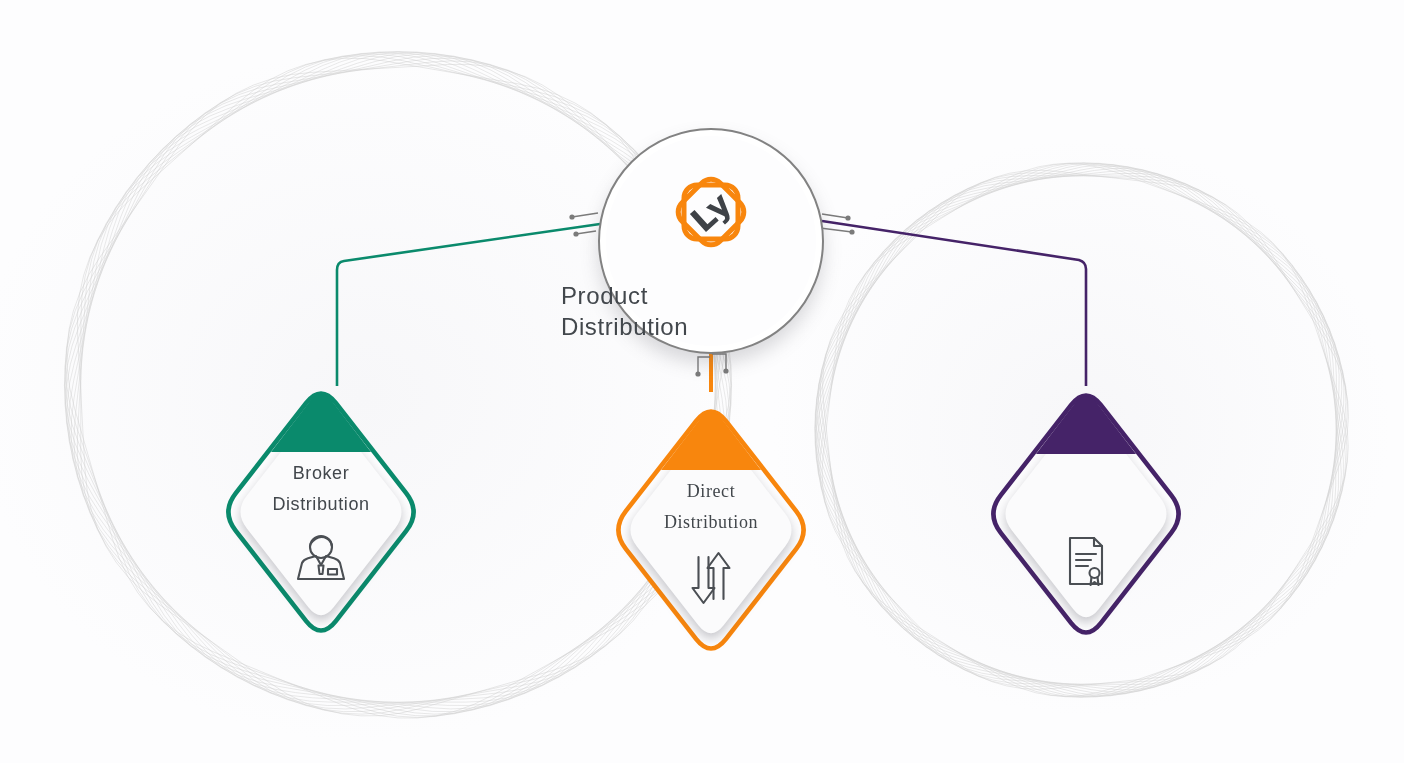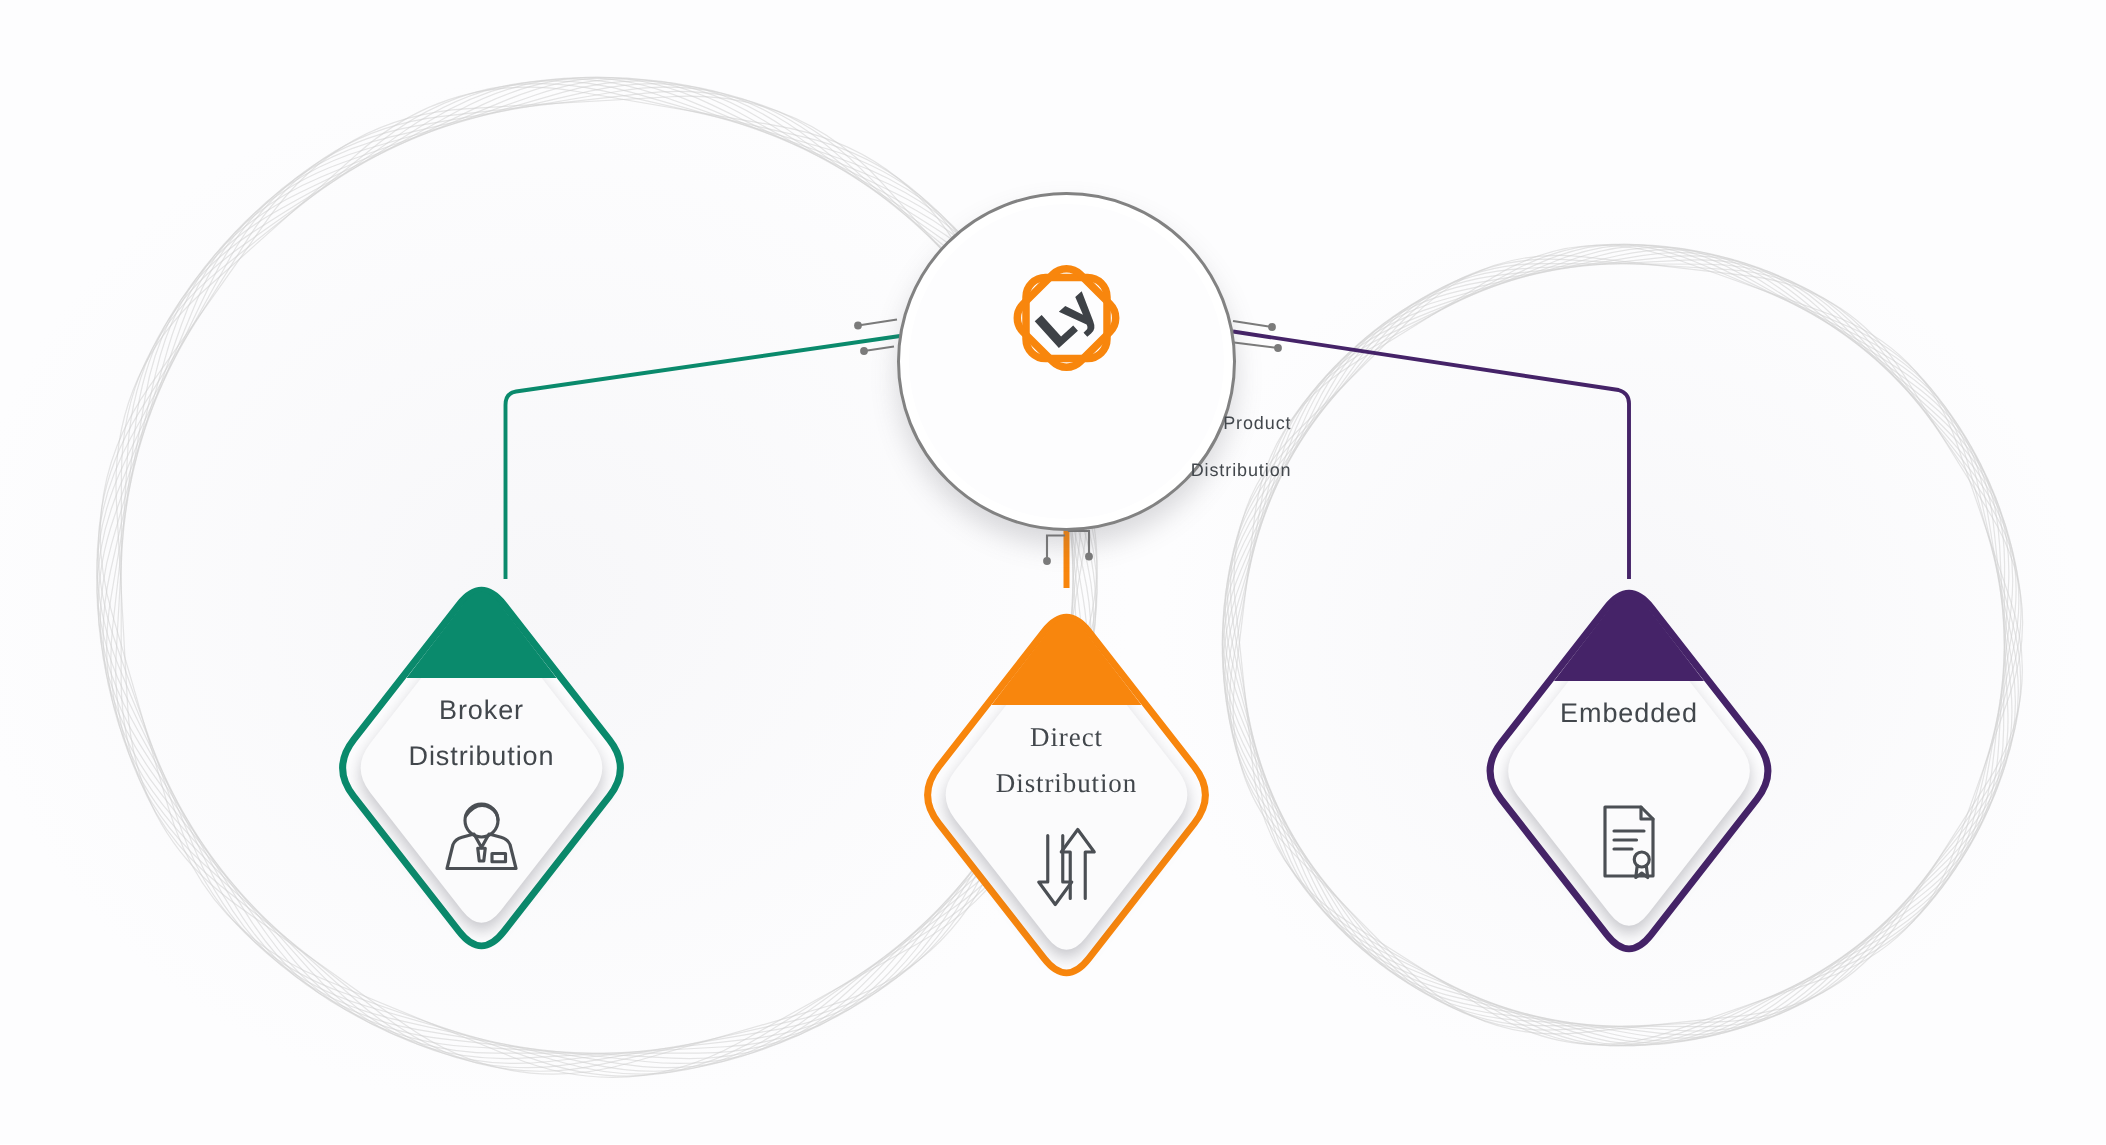--- a/index.html
+++ b/index.html
@@ -17,22 +17,22 @@
   .conn{position:absolute;left:0;top:0;}
   .conn .green{stroke:var(--green);stroke-width:2.6;fill:none;}
   .conn .purple{stroke:var(--purple);stroke-width:2.6;fill:none;}
   .conn .orange{stroke:var(--orange);stroke-width:4;fill:none;}
   .conn .pin{stroke:#7b7b7b;stroke-width:1.4;fill:none;}
   .conn .pindot{fill:#7b7b7b;stroke:none;}
   
   .root-circle{position:absolute;left:598px;top:128px;width:222px;height:222px;
     border-radius:50%;background:#fdfdfe;border:2px solid #828282;
     box-shadow:0 10px 18px rgba(90,90,100,0.22), inset 0 0 0 6px #ffffff;}
-  .root-label{position:absolute;left:561px;top:267px;width:300px;text-align:right;
-    color:var(--text);font-size:12px;line-height:31px;letter-spacing:0.6px;}
+  .root-label{position:absolute;left:561px;top:280px;width:300px;text-align:left;
+    color:var(--text);font-size:24px;line-height:31px;letter-spacing:0.6px;}
   .logo{position:absolute;left:663px;top:164px;}
   .logo rect{fill:none;stroke:var(--orange);stroke-width:5;}
   .logo text{fill:#3e4247;font-weight:bold;font-size:33px;font-family:"DejaVu Sans",sans-serif;}
   
   .node{position:absolute;width:220px;height:284px;}
   .node .outer{fill:#fdfdfe;stroke:var(--c);stroke-width:4.6;}
   .node .card{fill:#fbfbfc;filter:drop-shadow(0 6px 6px rgba(55,55,70,0.28));}
   .node .tri{fill:var(--c);}
   .nlabel{position:absolute;left:-40px;top:88px;width:300px;text-align:center;
     color:var(--text);font-size:18px;line-height:31px;letter-spacing:0.6px;}
@@ -149,21 +149,20 @@
     </svg>
   </div>
 
   <div class="node" style="left: 976px; top: 372px; --c: #452368;">
     <svg width="220" height="284" viewBox="-110 -142 220 284">
       <path class="outer" d="M 14.8,-109.1 L 85.2,-18.9 Q 100,0 85.2,18.9 L 14.8,109.1 Q 0,128 -14.8,109.1 L -85.2,18.9 Q -100,0 -85.2,-18.9 L -14.8,-109.1 Q 0,-128 14.8,-109.1 Z"></path>
       <path class="card" transform="scale(0.87)" d="M 14.8,-109.1 L 85.2,-18.9 Q 100,0 85.2,18.9 L 14.8,109.1 Q 0,128 -14.8,109.1 L -85.2,18.9 Q -100,0 -85.2,-18.9 L -14.8,-109.1 Q 0,-128 14.8,-109.1 Z"></path>
       <path class="tri" d="M -50,-60 L -11,-111 Q 0,-124 11,-111 L 50,-60 Z"></path>
     </svg>
     <div class="nlabel">
-      <div>Embedded</div>
     </div>
     <svg class="nicon" width="64" height="60" viewBox="-32 -30 64 60">
       <path d="M -16,-24 L 8,-24 L 16,-16 L 16,22 L -16,22 Z"></path>
       <path d="M 8,-24 L 8,-16 L 16,-16"></path>
       <line x1="-10" y1="-8" x2="10" y2="-8"></line>
       <line x1="-10" y1="-2" x2="5" y2="-2"></line>
       <line x1="-10" y1="4" x2="2" y2="4"></line>
       <circle cx="8.5" cy="11" r="5"></circle>
       <path d="M 5.5,15 L 4.5,23 L 8.5,20 L 12.5,23 L 11.5,15"></path>
     </svg>

